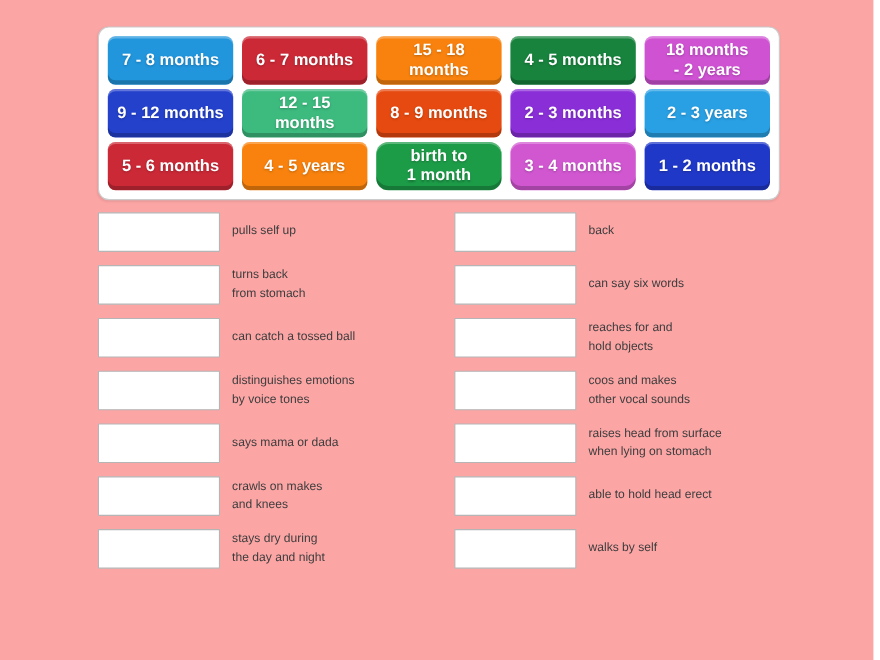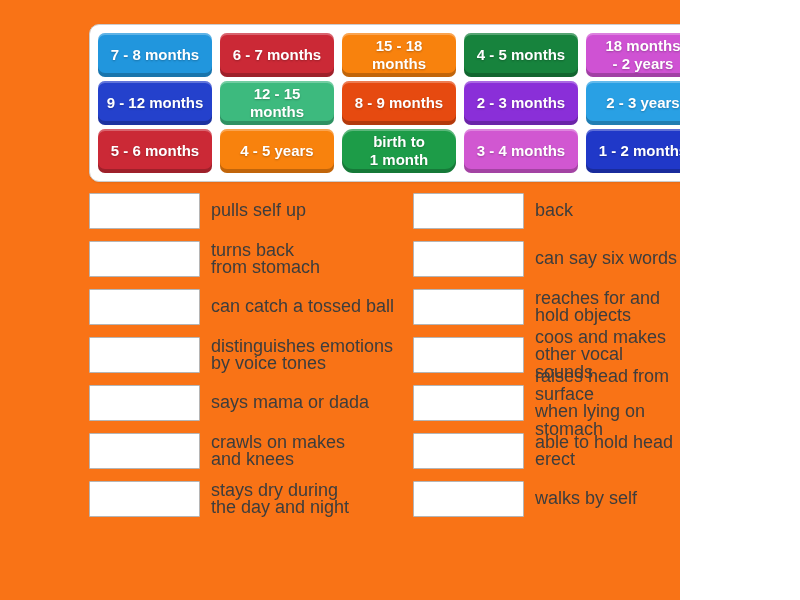--- a/index.html
+++ b/index.html
@@ -1,20 +1,20 @@
 <!DOCTYPE html>
 <html><head>
 <meta charset="utf-8">
 <style>
   html, body { margin: 0; padding: 0; background: #ffffff; }
   .stage {
     position: relative;
-    width: 680px;
+    width: 794px;
     height: 600px;
-    background: #f97316;
+    background: #fca5a5;
     overflow: hidden;
     font-family: "Liberation Sans", "DejaVu Sans", sans-serif;
   }
 
   
   .board {
     position: absolute;
     left: 89px;
     top: 24px;
     width: 602px;
@@ -63,21 +63,21 @@
   .slot {
     width: 109px;
     height: 34px;
     background: #ffffff;
     border: 1px solid #b5b5b5;
     border-radius: 1px;
     flex: none;
   }
   .q-label {
     margin-left: 11px;
-    font-size: 18px;
+    font-size: 11px;
     line-height: 17.5px;
     color: #3d3d3d;
     white-space: pre-line;
   }
 </style>
 </head>
 <body>
 
 <div class="stage">
   <div class="board">
@@ -91,21 +91,21 @@
       <div class="tile" style="background: rgb(36, 65, 204);">9 - 12 months</div>
       <div class="tile" style="background: rgb(61, 186, 126);">12 - 15
 months</div>
       <div class="tile" style="background: rgb(230, 74, 16);">8 - 9 months</div>
       <div class="tile" style="background: rgb(138, 47, 216);">2 - 3 months</div>
       <div class="tile" style="background: rgb(41, 160, 228);">2 - 3 years</div>
       <div class="tile" style="background: rgb(203, 41, 54);">5 - 6 months</div>
       <div class="tile" style="background: rgb(248, 130, 13);">4 - 5 years</div>
       <div class="tile" style="background: rgb(29, 156, 72); border-radius: 11px;">birth to
 1 month</div>
-      <div class="tile" style="background: rgb(209, 87, 209);">3 - 4 months</div>
+      <div class="tile" style="background: rgb(209, 87, 209); border-radius: 10px;">3 - 4 months</div>
       <div class="tile" style="background: rgb(32, 56, 200);">1 - 2 months</div>
     </div>
   <div class="q-col left">
       <div class="q-item">
         <div class="slot"></div>
         <div class="q-label">pulls self up</div>
       </div>
       <div class="q-item">
         <div class="slot"></div>
         <div class="q-label">turns back

